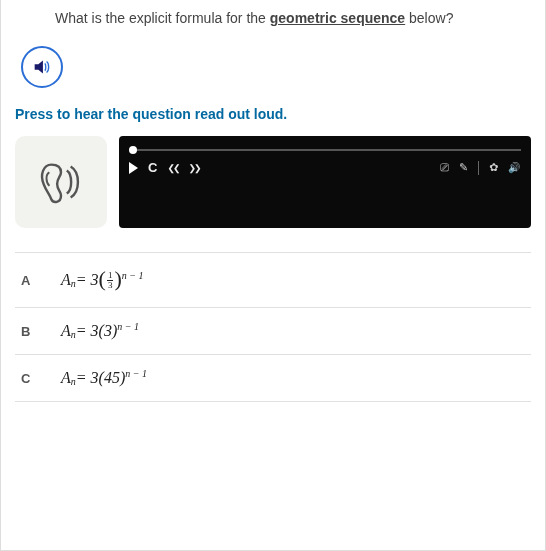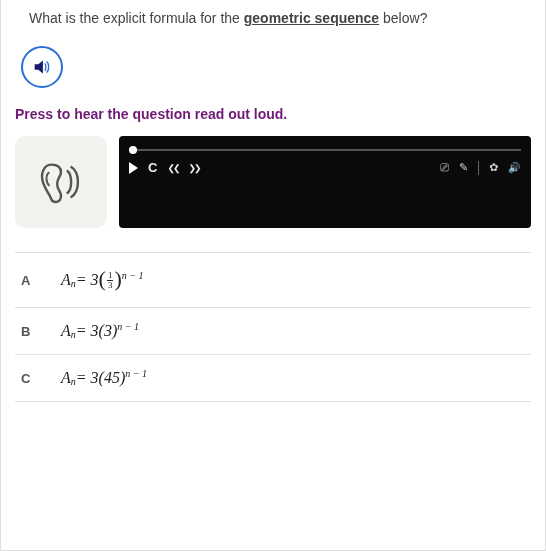--- a/index.html
+++ b/index.html
@@ -11,23 +11,24 @@
     overflow: hidden;
     color: #333;
   }
   .container {
     background: #fff;
     border: 1px solid #ddd;
     border-top: none;
     min-height: 551px;
   }
   .question-text {
-    padding: 10px 14px 6px 28px;
+    padding: 10px 14px 6px 22px;
     font-size: 14px;
     color: #444;
+    margin-left: 32px;
   }
   .underline { text-decoration: underline; font-weight: bold; }
   .sequence {
     padding: 0 14px 12px 14px;
     font-size: 14px;
     font-weight: bold;
     color: #222;
   }
   .audio-section {
     margin: 0 14px;
@@ -38,21 +39,21 @@
     border: 2px solid #2b6fd6;
     border-radius: 50%;
     display: flex; align-items: center; justify-content: center;
     margin-bottom: 18px;
     margin-left: 6px;
     cursor: pointer;
   }
   .instr {
     font-size: 14px;
     font-weight: bold;
-    color: #701a75;
+    color: #0369a1;
     margin-bottom: 14px;
   }
   .player-row {
     display: flex;
     gap: 12px;
     align-items: stretch;
     margin-bottom: 18px;
   }
   .ear-box {
     width: 92px; height: 92px;

